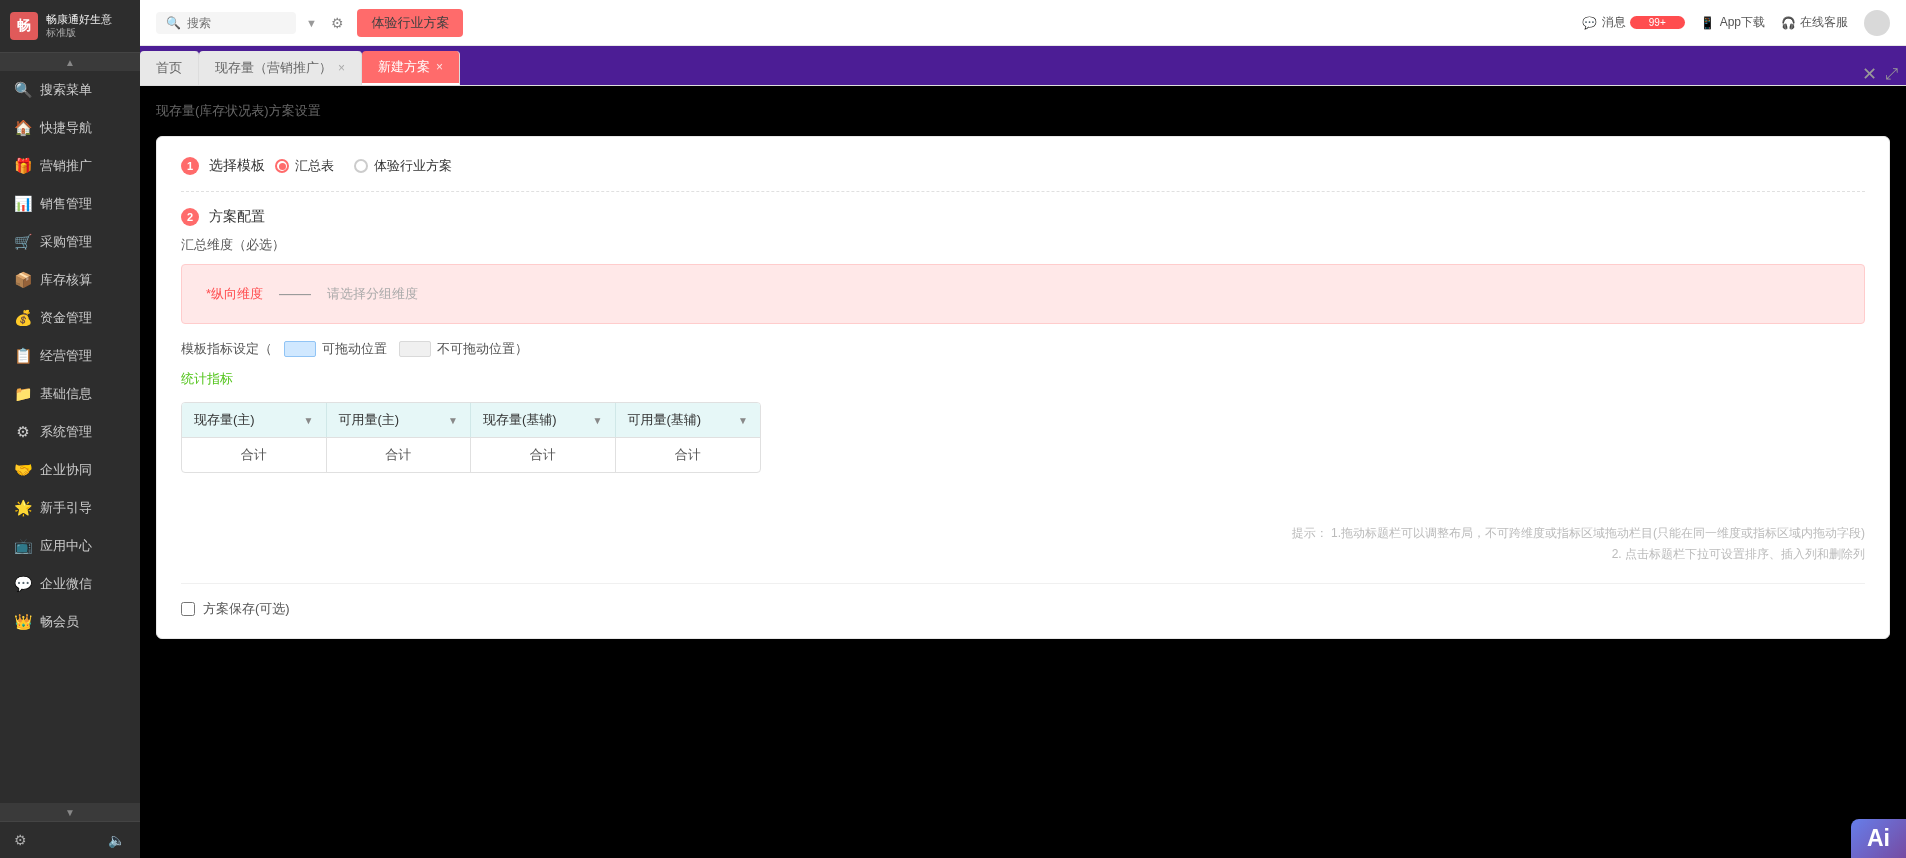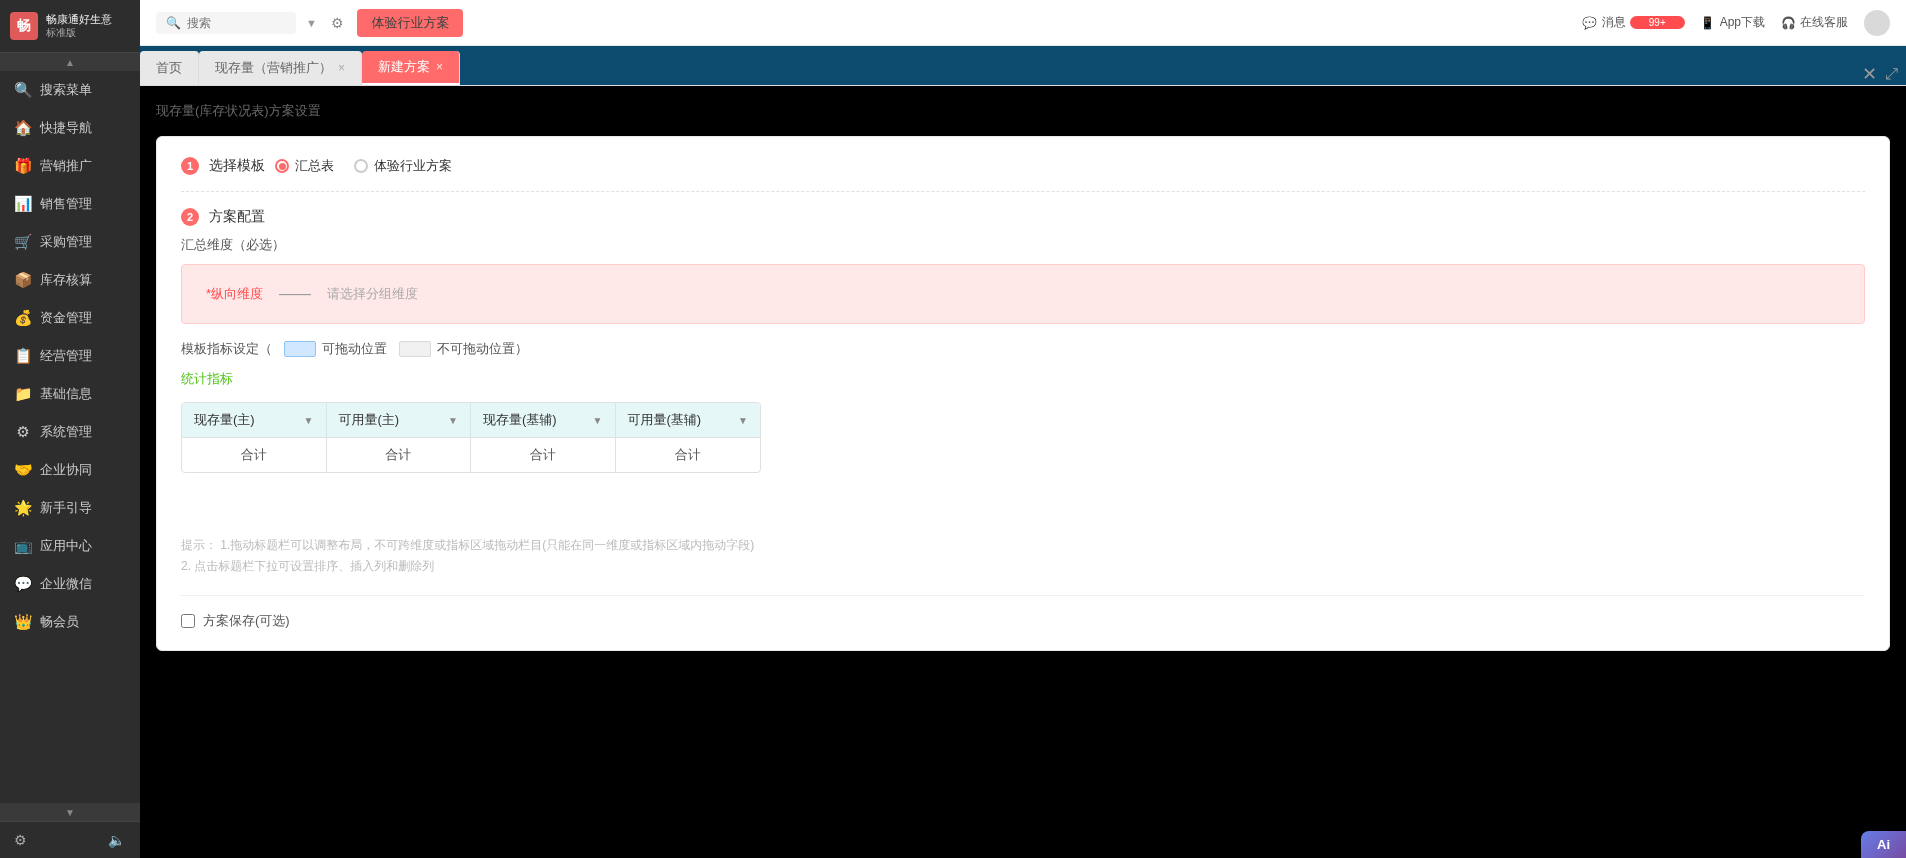--- a/index.html
+++ b/index.html
@@ -100,21 +100,21 @@
       font-size: 10px;
     }
     .topbar-avatar {
       width: 26px; height: 26px;
       background: #d9d9d9; border-radius: 50%;
     }
 
     
     .tabs-bar {
       height: 40px;
-      background: #0c4a6e;
+      background: #4c1d95;
       display: flex; align-items: flex-end;
       padding: 0 0 0 0;
       gap: 0;
       flex-shrink: 0;
       border-bottom: 1px solid #ddd;
     }
     .tab {
       height: 34px;
       display: flex; align-items: center;
       padding: 0 16px;
@@ -236,21 +236,21 @@
       padding: 8px 12px;
       border-right: 1px solid #e0e0e0;
       font-size: 13px; color: #555;
       text-align: center;
     }
     .stats-cell:last-child { border-right: none; }
 
     .dropdown-arrow { color: #888; font-size: 10px; }
 
     
-    .tips-section { margin-top: 12px; font-size: 12px; color: #bbb; }
+    .tips-section { font-size: 12px; color: #bbb; text-align: right; }
     .tip-item { margin-bottom: 4px; }
 
     
     .save-row {
       display: flex; align-items: center; gap: 8px;
       margin-top: 20px; padding-top: 16px;
       border-top: 1px solid #f0f0f0;
     }
     .save-checkbox {
       width: 14px; height: 14px;
@@ -283,21 +283,21 @@
       font-size: 14px; cursor: pointer;
     }
 
     
     .ai-badge {
       position: fixed;
       bottom: 0; right: 0;
       background: linear-gradient(135deg, #667eea, #764ba2);
       color: #fff;
       padding: 6px 16px;
-      font-size: 13px; font-weight: bold;
+      font-size: 23px; font-weight: bold;
       border-top-left-radius: 8px;
       cursor: pointer;
     }
   </style>
 </head>
 <body>
 
 <div class="sidebar">
   <div class="sidebar-logo">
     <div class="logo-icon">畅</div>

